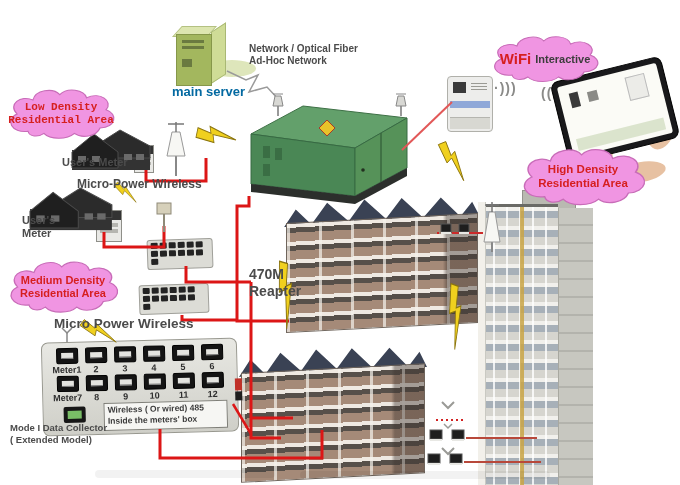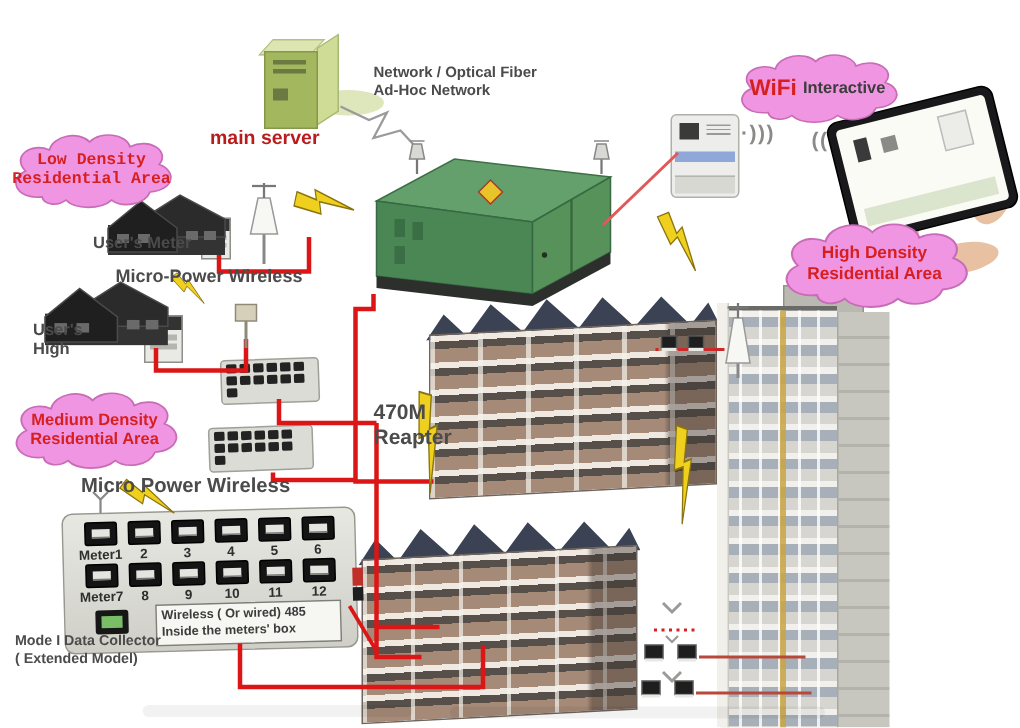--- a/index.html
+++ b/index.html
@@ -456,30 +456,30 @@
   <div class="cloud z5" style="left:484px;top:33px;width:122px;height:52px;">
     <svg viewBox="0 0 200 104" preserveAspectRatio="none">
         <path class="pink" d="M46 84 C18 88 8 62 28 52 C12 34 34 16 54 26 C58 8 86 2 98 16 C110 2 138 6 142 22 C164 10 186 28 174 44 C194 52 190 76 164 78 C158 94 134 98 122 88 C110 100 82 100 72 88 C62 96 48 94 46 84 Z"></path>
       </svg>
     <div class="ctext row">
       <span style="font-size:15px;">WiFi</span>
       <span style="font-size:11px;color:#3c3c3c;">Interactive</span>
     </div>
   </div>
 
-  <div class="t z6" style="left:140px;top:84px;font-size:13px;color:#b91c1c;">main server</div>
+  <div class="t z6" style="left:172px;top:84px;font-size:13px;color:#0369a1;">main server</div>
   <div class="t z6" style="left:249px;top:43px;font-size:10px;">
     <span class="ln">Network / Optical Fiber</span>
     <span class="ln">Ad-Hoc Network</span>
   </div>
   <div class="t z6" style="left:62px;top:156px;font-size:11px;">User's Meter</div>
   <div class="t z6" style="left:77px;top:177px;font-size:12px;">Micro-Power Wireless</div>
   <div class="t z6" style="left:22px;top:214px;font-size:11px;">
     <span class="ln">User's</span>
-    <span class="ln">High</span>
+    <span class="ln">Meter</span>
   </div>
   <div class="t z6" style="left:54px;top:316px;font-size:13.5px;">Micro Power Wireless</div>
   <div class="t z6" style="left:249px;top:266px;font-size:14px;">
     <span class="ln">470M</span>
     <span class="ln">Reapter</span>
   </div>
   <div class="t z6" style="left:10px;top:422px;font-size:9.5px;">
     <span class="ln">Mode I Data Collector</span>
     <span class="ln">( Extended Model)</span>
   </div>

